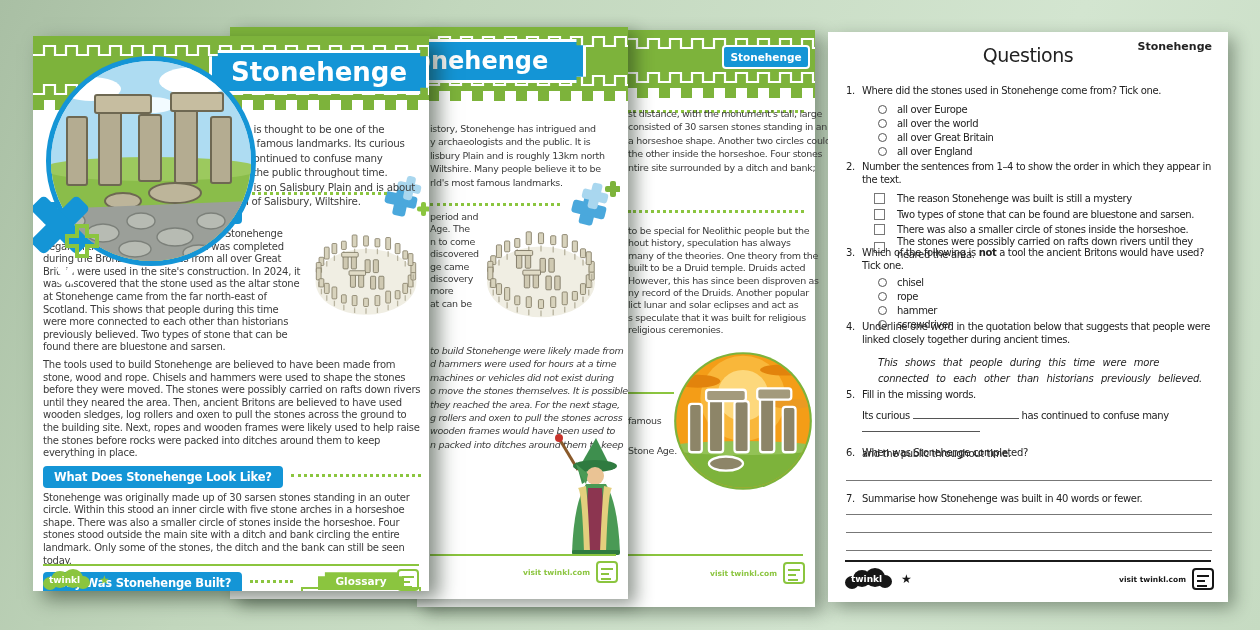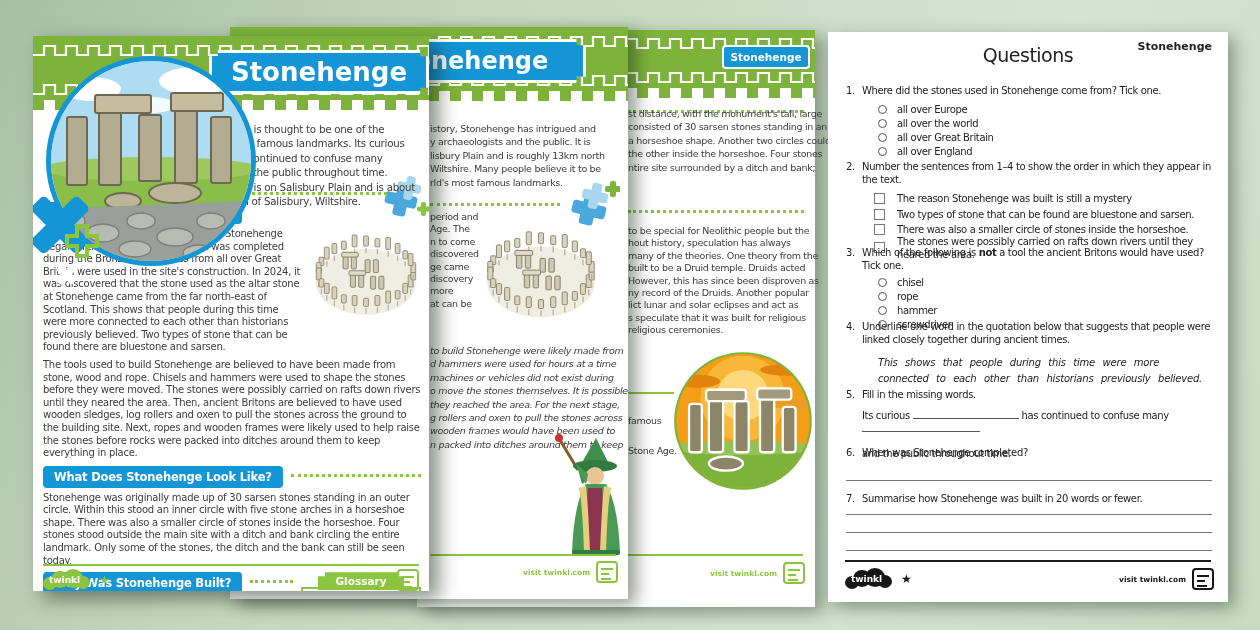--- a/index.html
+++ b/index.html
@@ -632,21 +632,21 @@
     <div class="qrow">
         <span class="qnum">6.</span>
         <span class="qtext">When was Stonehenge completed?</span>
       </div>
   </div>
   <div class="ansline" style="top:448px;"></div>
 
   <div class="q" style="top:460px;">
     <div class="qrow">
         <span class="qnum">7.</span>
-        <span class="qtext">Summarise how Stonehenge was built in 20 words or fewer.</span>
+        <span class="qtext">Summarise how Stonehenge was built in 40 words or fewer.</span>
       </div>
   </div>
   <div class="ansline" style="top:482px;"></div>
   <div class="ansline" style="top:500px;"></div>
   <div class="ansline" style="top:518px;"></div>
 
   <div class="qdivider" style="top:528px;"></div>
   <div class="pfooter" style="top:536px;left:17px;right:14px;">
     <span class="cloud-logo dark">
         <span class="c1"></span>

